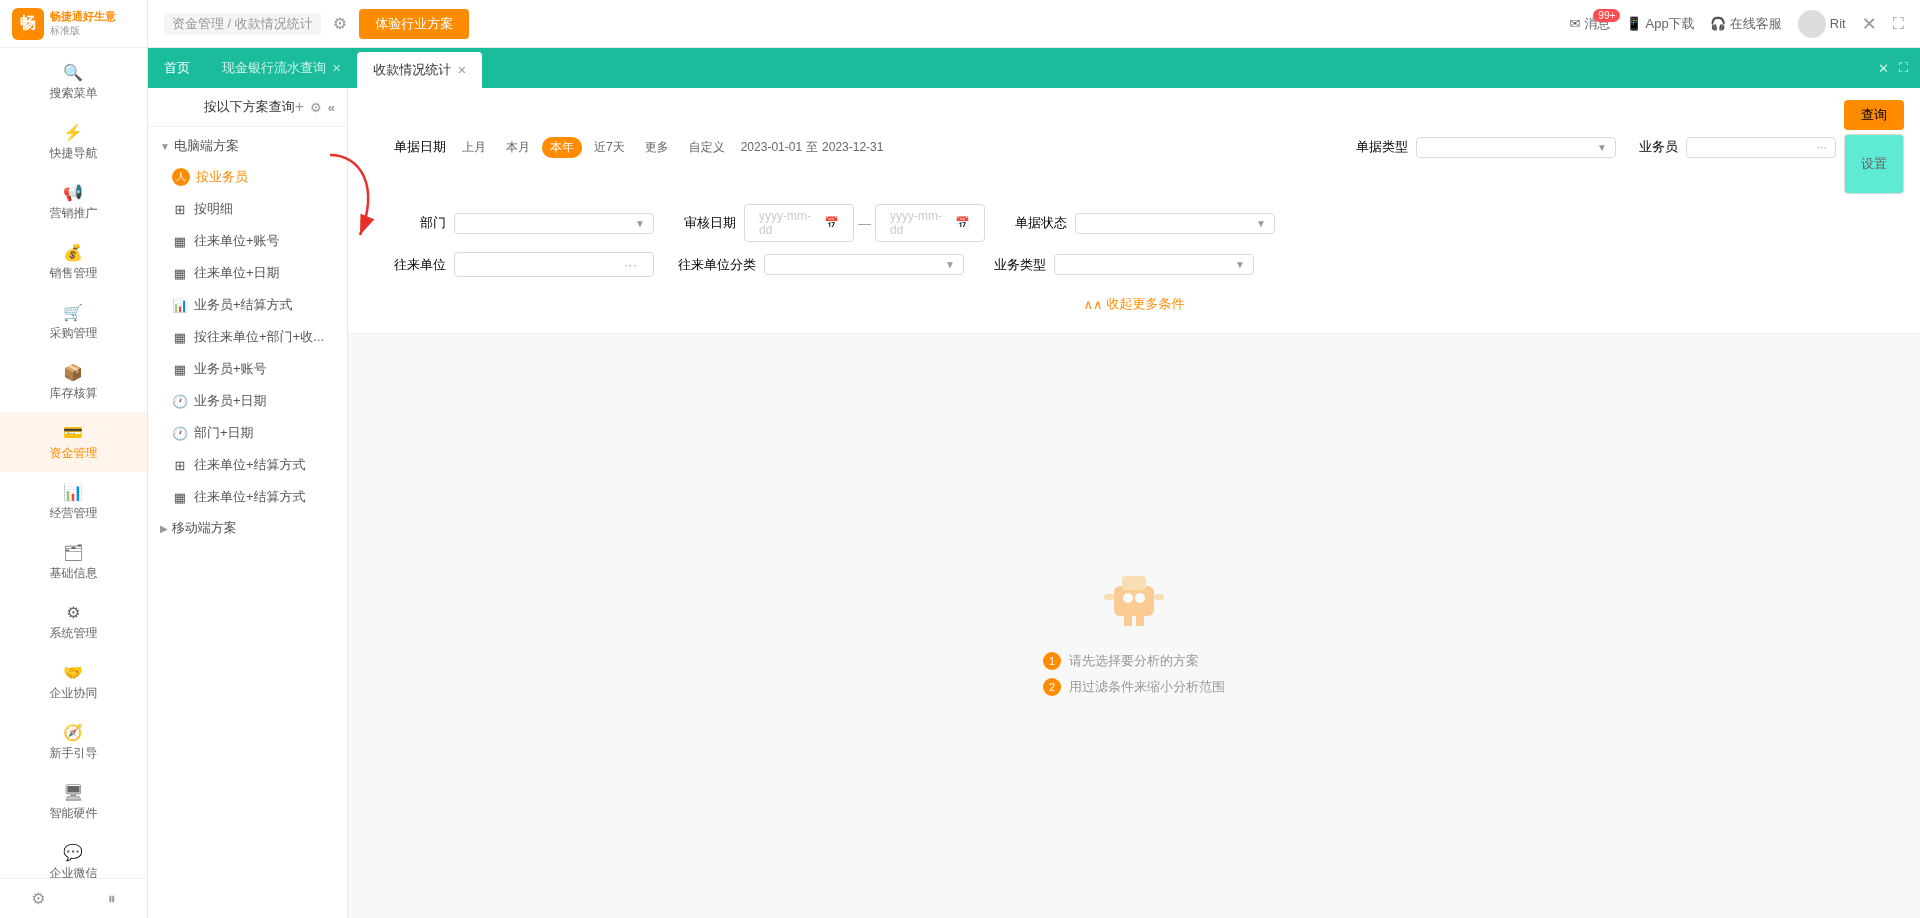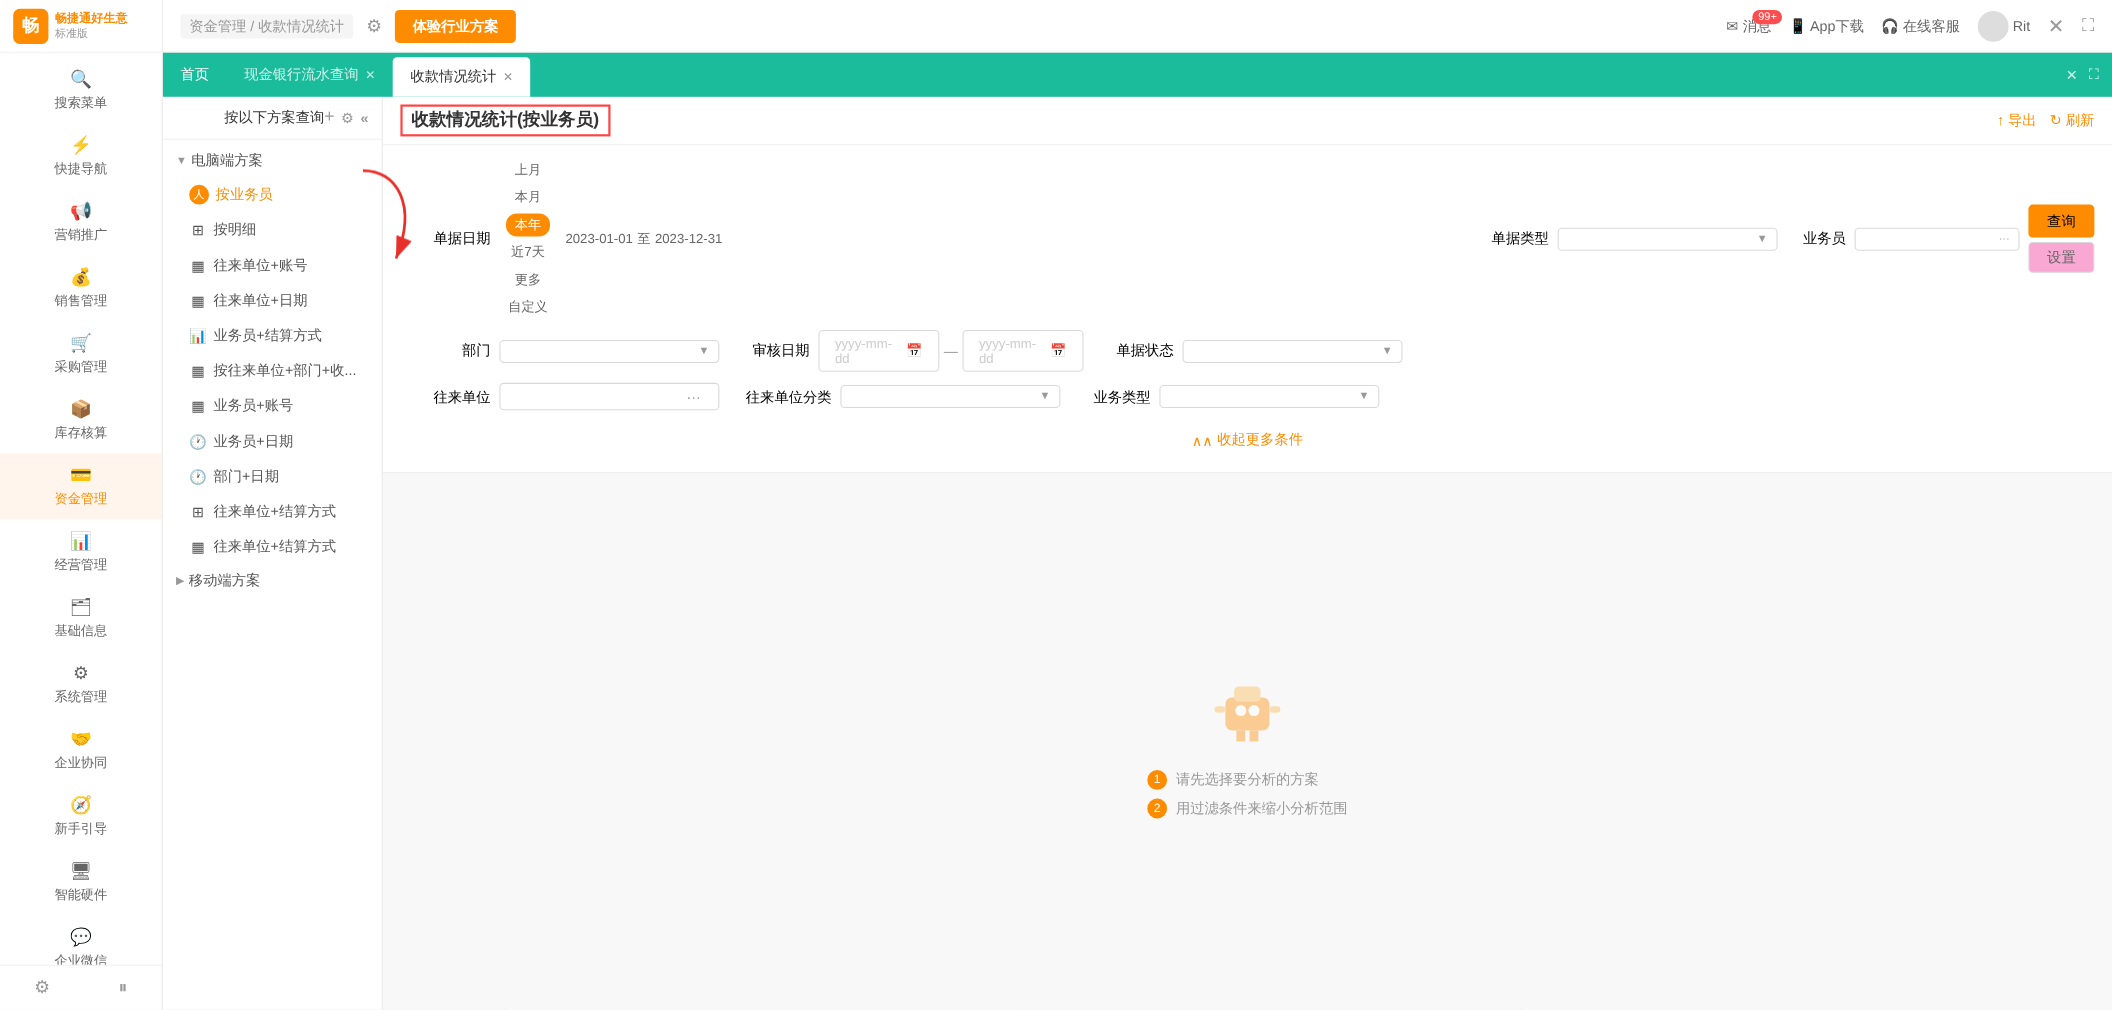--- a/index.html
+++ b/index.html
@@ -19,21 +19,21 @@
     .sidebar-bottom-icon { color: #999; font-size: 16px; cursor: pointer; }
 
     
     .main { flex: 1; display: flex; flex-direction: column; overflow: hidden; }
 
     
     .top-header { height: 48px; background: #fff; display: flex; align-items: center; padding: 0 16px; border-bottom: 1px solid #e8e8e8; justify-content: space-between; gap: 12px; }
     .top-header-left { display: flex; align-items: center; gap: 12px; }
     .breadcrumb-text { color: #999; font-size: 13px; background: #f5f5f5; padding: 2px 8px; border-radius: 3px; }
     .gear-btn { color: #999; cursor: pointer; font-size: 16px; }
-    .scheme-btn { background: #ff8c00; color: white; border: none; padding: 6px 16px; border-radius: 4px; cursor: pointer; font-size: 13px; font-weight: bold; }
+    .scheme-btn { background: #ff8c00; color: white; border: none; padding: 6px 16px; border-radius: 4px; cursor: pointer; font-size: 13px; }
     .top-header-right { display: flex; align-items: center; gap: 16px; color: #666; font-size: 13px; }
     .msg-badge { position: relative; display: inline-flex; align-items: center; gap: 4px; cursor: pointer; }
     .badge { background: #ff4d4f; color: white; border-radius: 8px; font-size: 10px; padding: 1px 5px; position: absolute; top: -6px; right: -10px; }
     .user-avatar { width: 28px; height: 28px; border-radius: 50%; background: #ddd; }
 
     
     .tab-bar { height: 40px; background: #1abc9c; display: flex; align-items: stretch; padding: 0; }
     .tab-item { display: flex; align-items: center; padding: 0 16px; cursor: pointer; color: rgba(255,255,255,0.8); font-size: 13px; position: relative; gap: 6px; }
     .tab-item.home { color: white; }
     .tab-item.active { background: white; color: #333; border-radius: 4px 4px 0 0; margin-top: 4px; }
@@ -61,42 +61,42 @@
     .right-content { flex: 1; display: flex; flex-direction: column; overflow: hidden; }
     .page-header { height: 44px; background: white; display: flex; align-items: center; justify-content: space-between; padding: 0 16px; border-bottom: 1px solid #f0f0f0; }
     .page-title { font-size: 16px; font-weight: bold; color: #333; border: 2px solid #ff4444; padding: 2px 8px; }
     .page-actions { display: flex; align-items: center; gap: 12px; color: #ff8c00; font-size: 13px; cursor: pointer; }
 
     
     .filter-area { background: white; padding: 12px 16px; border-bottom: 1px solid #f0f0f0; }
     .filter-row { display: flex; align-items: center; margin-bottom: 10px; gap: 0; }
     .filter-label { width: 90px; color: #000000; font-size: 13px; flex-shrink: 0; text-align: right; padding-right: 8px; }
     .filter-control { flex: 1; display: flex; align-items: center; }
-    .date-tabs { display: flex; align-items: center; gap: 4px; margin-right: 8px; flex-direction: column; }
+    .date-tabs { display: flex; align-items: flex-start; gap: 4px; margin-right: 8px; }
     .date-tab { padding: 2px 8px; font-size: 12px; color: #666; cursor: pointer; border-radius: 2px; }
     .date-tab.active { background: #ff8c00; color: white; border-radius: 10px; }
     .date-range { display: flex; align-items: center; gap: 4px; font-size: 12px; color: #666; }
     .select-field { border: 1px solid #d9d9d9; border-radius: 4px; padding: 4px 8px; display: flex; align-items: center; justify-content: space-between; min-width: 120px; background: white; cursor: pointer; font-size: 13px; color: #333; }
     .select-field-wide { min-width: 200px; }
     .select-arrow { color: #999; font-size: 10px; margin-left: 4px; }
     .date-input { border: 1px solid #d9d9d9; border-radius: 4px; padding: 4px 14px; font-size: 12px; color: #ccc; background: white; width: 110px; display: flex; align-items: center; justify-content: space-between; }
     .date-sep { color: #999; padding: 0 4px; }
     .more-dots { color: #999; cursor: pointer; padding: 0 8px; }
     .collapse-btn { display: flex; align-items: center; justify-content: center; padding: 8px; color: #ff8c00; font-size: 13px; cursor: pointer; gap: 4px; }
 
     
     .empty-area { flex: 1; background: #f8f8f8; display: flex; flex-direction: column; align-items: center; justify-content: center; gap: 16px; }
     .empty-tips { display: flex; flex-direction: column; gap: 8px; }
     .empty-tip { display: flex; align-items: center; gap: 8px; color: #999; font-size: 13px; }
     .tip-num { width: 18px; height: 18px; border-radius: 50%; background: #ff8c00; color: white; font-size: 11px; display: flex; align-items: center; justify-content: center; flex-shrink: 0; }
 
     
     .action-buttons { display: flex; flex-direction: column; gap: 4px; padding-left: 8px; }
     .query-btn { background: #ff8c00; color: #000000; border: none; padding: 6px 16px; border-radius: 4px; cursor: pointer; font-size: 13px; }
-    .set-btn { background: #f9a8d4; color: #666; border: 1px solid #d9d9d9; padding: 4px 16px; border-radius: 4px; cursor: pointer; font-size: 13px; }
+    .set-btn { background: #5eead4; color: #666; border: 1px solid #d9d9d9; padding: 20px 16px; border-radius: 4px; cursor: pointer; font-size: 13px; }
   </style>
 </head>
 <body>
 
 <div class="sidebar">
   <div class="sidebar-logo">
     <div class="logo-icon">
       <span>畅</span>
     </div>
     <div>
@@ -288,33 +288,20 @@
           <div class="tree-section-header">
             <span class="arrow">▶</span>
             <span>移动端方案</span>
           </div>
         </div>
       </div>
     </div>
 
     <div class="right-content">
 
-      <div class="page-header">
-        <div class="page-title">收款情况统计(按业务员)</div>
-        <div class="page-actions">
-          <span>
-            <span>↑</span>
-            <span>导出</span>
-          </span>
-          <span>
-            <span>↻</span>
-            <span>刷新</span>
-          </span>
-        </div>
-      </div>
 
       <div class="filter-area">
 
         <div class="filter-row">
           <span class="filter-label">单据日期</span>
           <div class="filter-control">
             <div class="date-tabs">
               <span class="date-tab">上月</span>
               <span class="date-tab">本月</span>
               <span class="date-tab active">本年</span>

